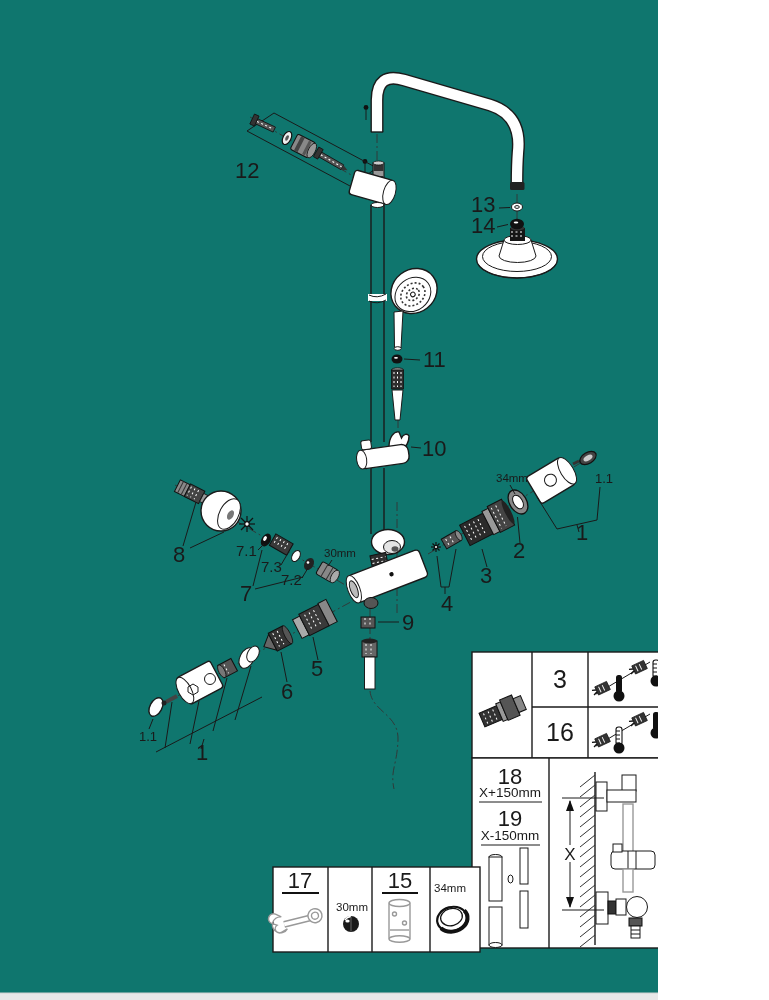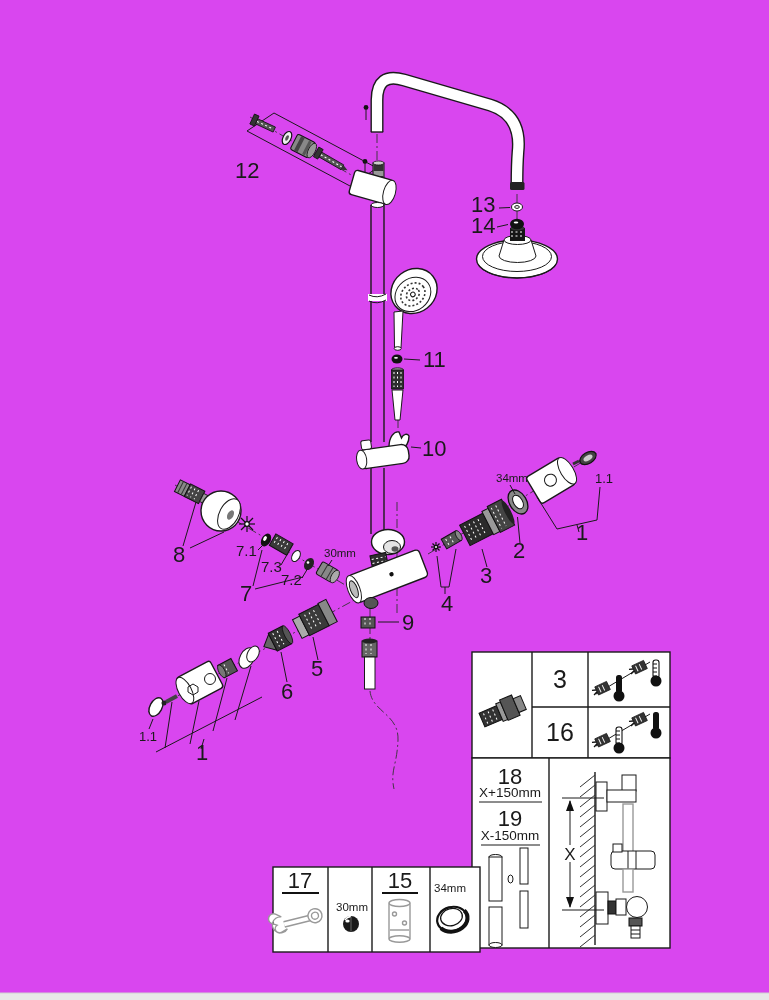--- a/index.html
+++ b/index.html
@@ -1,16 +1,16 @@
 <!DOCTYPE html>
 <html><head>
 <meta charset="utf-8">
 <style>
   html,body{margin:0;padding:0;background:#fff;}
-  .page{position:relative;width:769px;height:1000px;background:#d946ef;overflow:hidden;
+  .page{position:relative;width:658px;height:1000px;background:#0f766e;overflow:hidden;
         font-family:"Liberation Sans",sans-serif;}
   svg{position:absolute;left:0;top:0;}
   text{fill:#1a1a1a;font-family:"Liberation Sans",sans-serif;}
   .lbl{font-size:22px;}
   .lbl-md{font-size:15px;}
   .lbl-sm{font-size:11.5px;}
   .lbl-13{font-size:13px;}
   .tbl-num{font-size:25px;}
   .tbl-num2{font-size:22px;}
   .formula{font-size:13.5px;}

